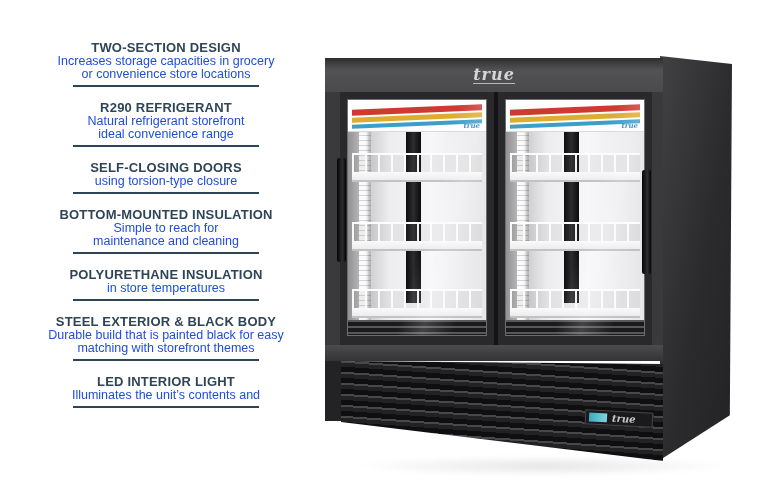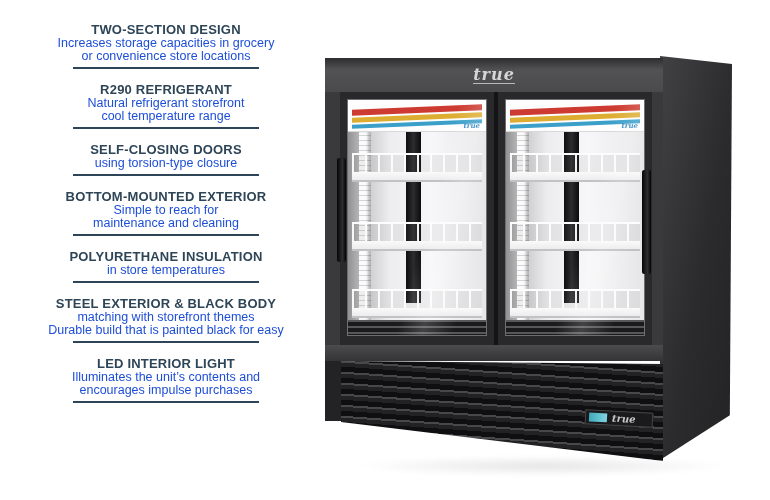--- a/index.html
+++ b/index.html
@@ -1,20 +1,20 @@
 <!DOCTYPE html>
 <html><head>
 <meta charset="utf-8">
 <style>
   html,body{margin:0;padding:0;background:#ffffff;}
   body{width:770px;height:500px;font-family:"Liberation Sans",sans-serif;-webkit-font-smoothing:antialiased;}
   .canvas{position:relative;width:770px;height:500px;background:#ffffff;overflow:hidden;}
 
   
-  .features{position:absolute;left:40px;top:23px;width:252px;}
+  .features{position:absolute;left:40px;top:41px;width:252px;}
   .feature{text-align:center;margin-bottom:14px;}
   .feature-title{font-size:13px;font-weight:bold;color:#2e4557;line-height:14px;letter-spacing:.2px;white-space:nowrap;}
   .feature-line{font-size:12.5px;color:#1d4ed8;line-height:13px;white-space:nowrap;}
   .feature-rule{width:186px;height:2px;background:#2e4557;margin:4px auto 0;}
 
   
   .fridge{position:absolute;left:322px;top:52px;width:415px;height:420px;}
   .floor-shadow{position:absolute;left:30px;top:404px;width:380px;height:20px;
     background:radial-gradient(ellipse at center,rgba(0,0,0,.10),rgba(0,0,0,0) 70%);filter:blur(2px);}
   .side{position:absolute;left:338px;top:4px;width:72px;height:406px;z-index:2;
@@ -80,54 +80,53 @@
     <div class="feature">
       <div class="feature-title">TWO-SECTION DESIGN</div>
       <div class="feature-line">Increases storage capacities in grocery</div>
       <div class="feature-line">or convenience store locations</div>
       <div class="feature-rule"></div>
     </div>
 
     <div class="feature">
       <div class="feature-title">R290 REFRIGERANT</div>
       <div class="feature-line">Natural refrigerant storefront</div>
-      <div class="feature-line">cool temperature range</div>
+      <div class="feature-line">ideal convenience range</div>
       <div class="feature-rule"></div>
     </div>
 
     <div class="feature">
       <div class="feature-title">SELF-CLOSING DOORS</div>
       <div class="feature-line">using torsion-type closure</div>
       <div class="feature-rule"></div>
     </div>
 
     <div class="feature">
-      <div class="feature-title">BOTTOM-MOUNTED EXTERIOR</div>
+      <div class="feature-title">BOTTOM-MOUNTED INSULATION</div>
       <div class="feature-line">Simple to reach for</div>
       <div class="feature-line">maintenance and cleaning</div>
       <div class="feature-rule"></div>
     </div>
 
     <div class="feature">
       <div class="feature-title">POLYURETHANE INSULATION</div>
       <div class="feature-line">in store temperatures</div>
       <div class="feature-rule"></div>
     </div>
 
     <div class="feature">
       <div class="feature-title">STEEL EXTERIOR &amp; BLACK BODY</div>
+      <div class="feature-line">Durable build that is painted black for easy</div>
       <div class="feature-line">matching with storefront themes</div>
-      <div class="feature-line">Durable build that is painted black for easy</div>
       <div class="feature-rule"></div>
     </div>
 
     <div class="feature">
       <div class="feature-title">LED INTERIOR LIGHT</div>
       <div class="feature-line">Illuminates the unit’s contents and</div>
-      <div class="feature-line">encourages impulse purchases</div>
       <div class="feature-rule"></div>
     </div>
 
   </div>
 
   <div class="fridge">
     <div class="floor-shadow"></div>
     <div class="side"></div>
 
     <div class="front">

